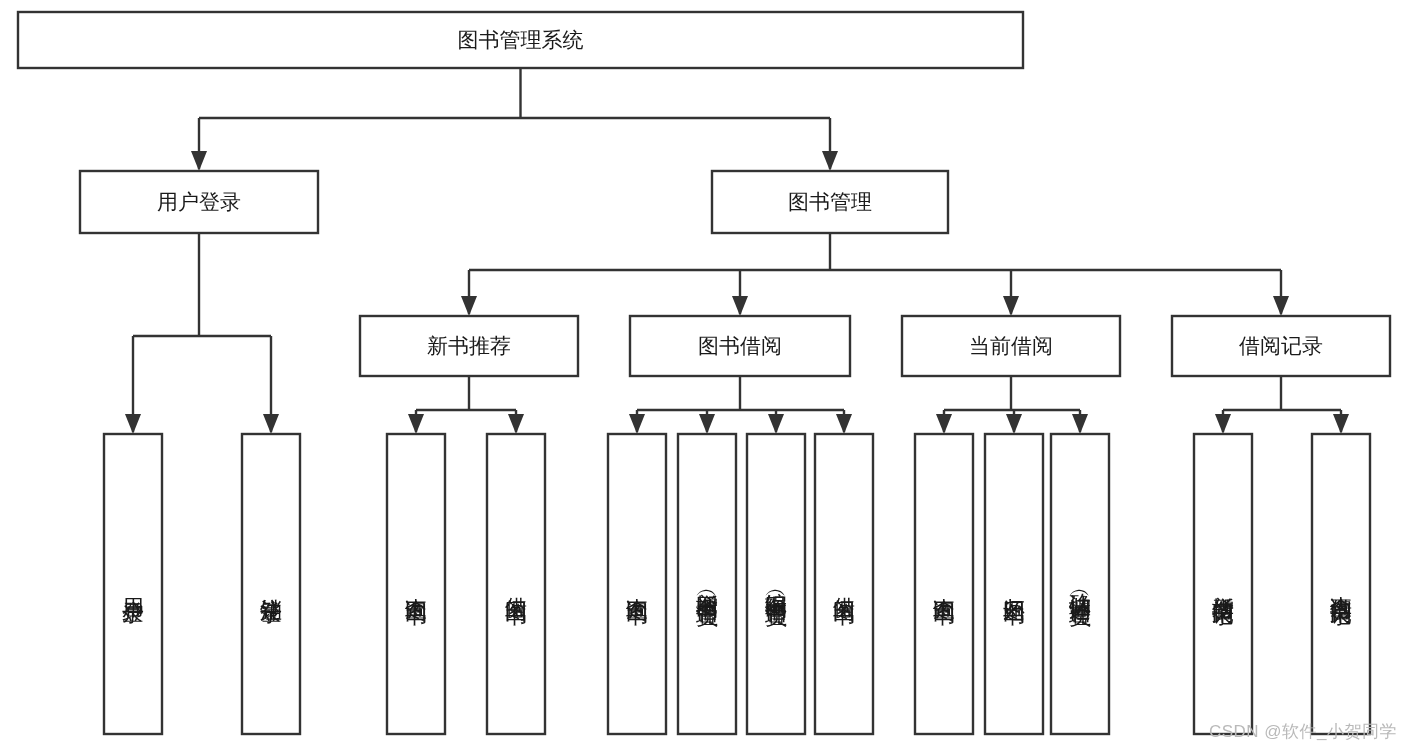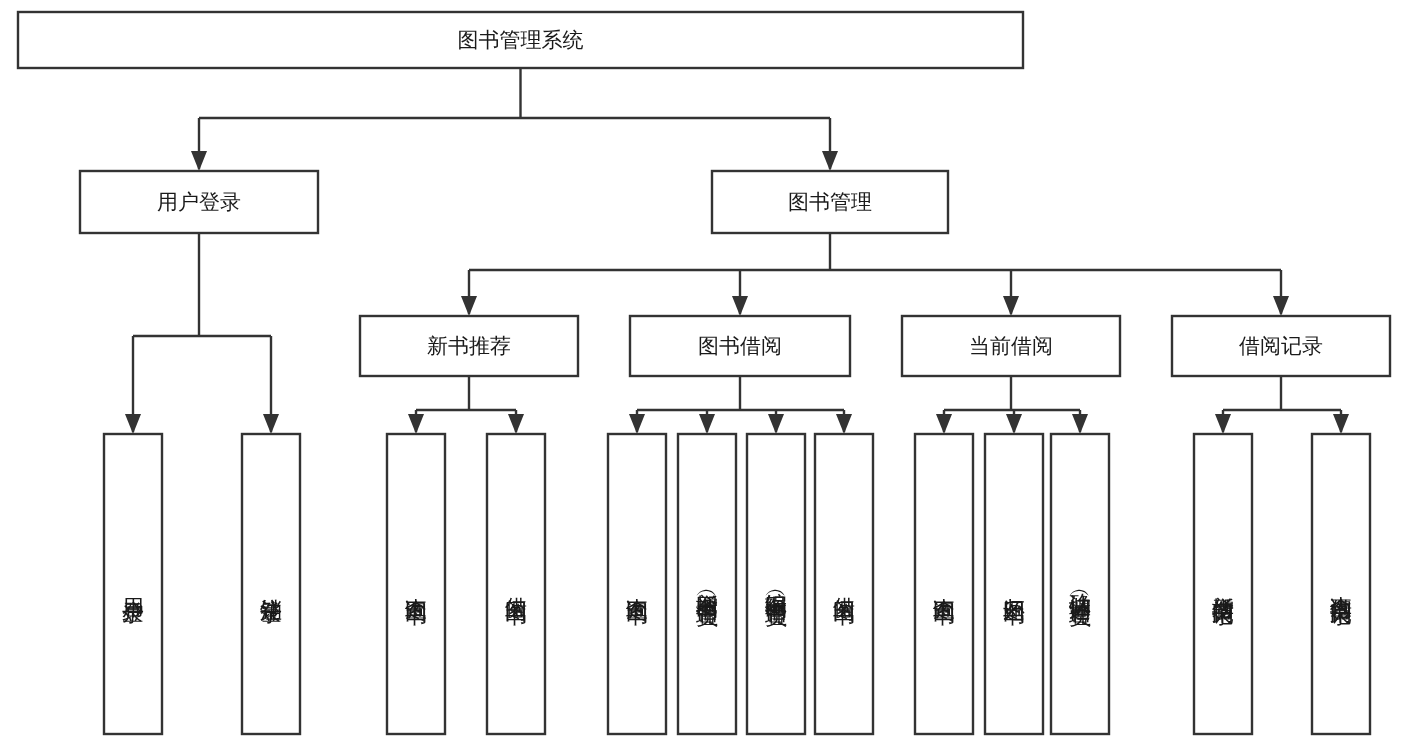--- a/index.html
+++ b/index.html
@@ -240,14 +240,15 @@
         <span class="leaf-label">确认归还（管理员）</span>
       </div>
       <div class="leaf-label-wrap" style="left: 1194px; top: 434px; width: 58px; height: 300px;">
         <span class="leaf-label">新增借阅记录</span>
       </div>
       <div class="leaf-label-wrap" style="left: 1312px; top: 434px; width: 58px; height: 300px;">
         <span class="leaf-label">查询借阅记录</span>
       </div>
     </div>
 
+  <div class="watermark">CSDN @软件_小贺同学</div>
 
 </div>
 
 </body></html>

